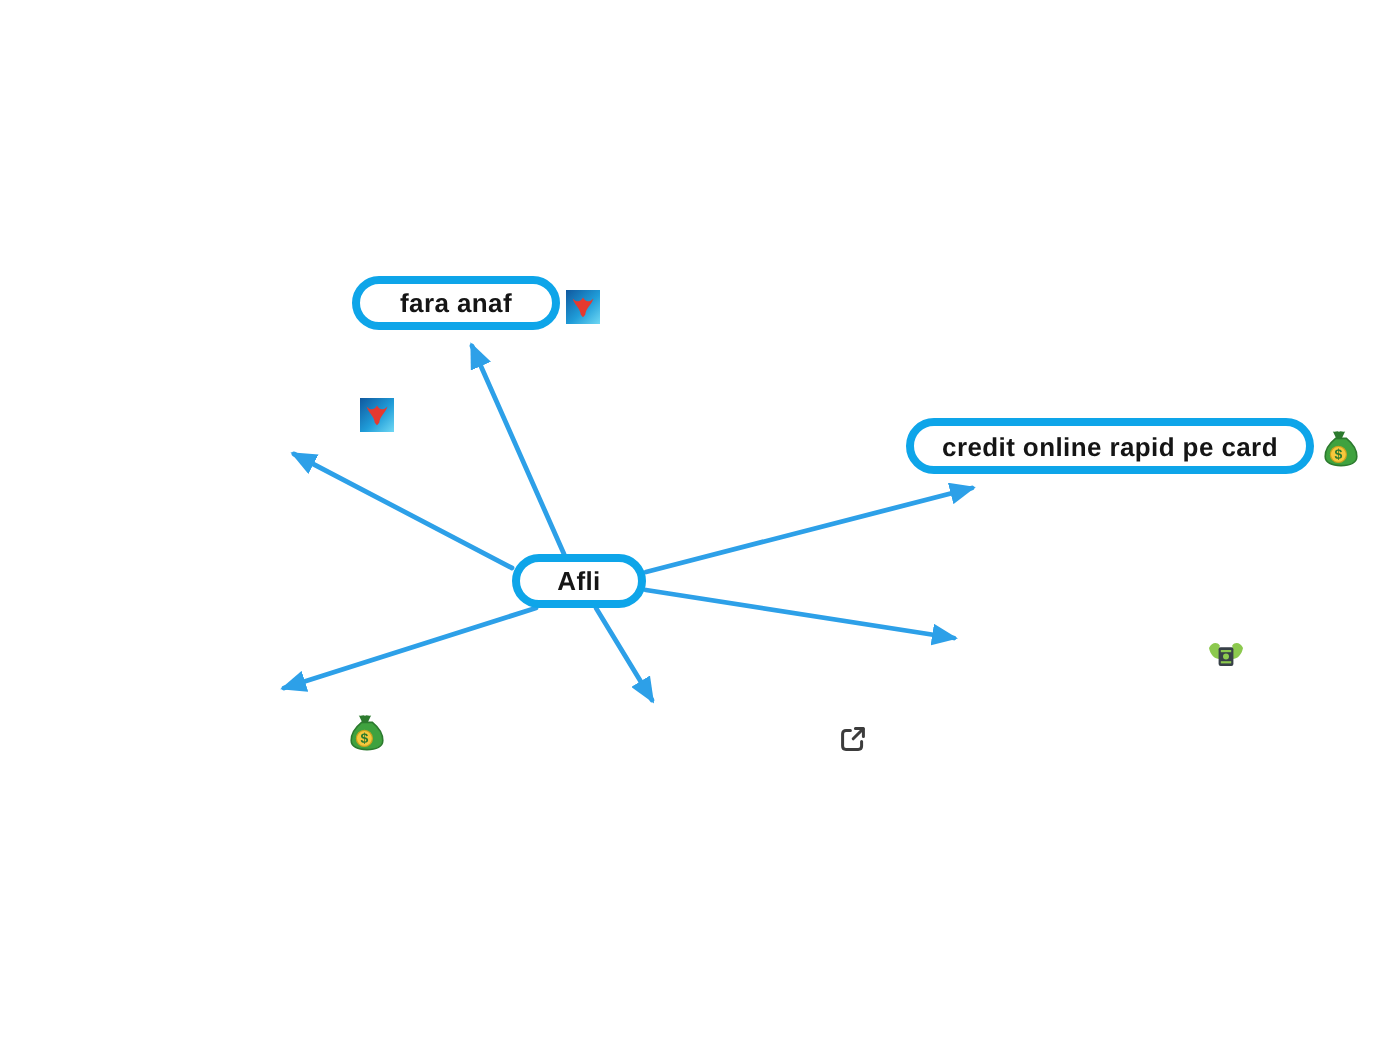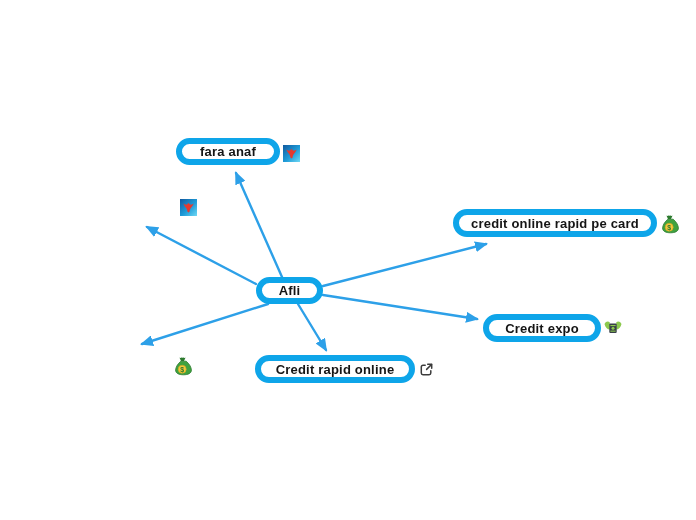--- a/index.html
+++ b/index.html
@@ -19,21 +19,21 @@
     position: absolute;
     left: 0;
     top: 0;
     z-index: 0;
   }
   .node {
     position: absolute;
     box-sizing: border-box;
     height: 28px;
     background: #ffffff;
-    border: 6px solid #0ea5e9;
+    border: 4px solid #0ea5e9;
     border-radius: 14px;
     display: flex;
     align-items: center;
     justify-content: center;
     z-index: 2;
     cursor: pointer;
   }
   .node-label {
     font-size: 13px;
     font-weight: bold;
@@ -75,27 +75,21 @@
 
 
   <div class="node" style="left:256px; top:277px; width:67px; height:27px;">
     <span class="node-label">Afli</span>
   </div>
 
   <div class="node" style="left:453px; top:209px; width:204px; height:28px;">
     <span class="node-label">credit online rapid pe card</span>
   </div>
 
-  <div class="node" style="left:483px; top:314px; width:118px; height:28px;">
-    <span class="node-label">Credit expo</span>
-  </div>
 
-  <div class="node" style="left:255px; top:355px; width:160px; height:28px;">
-    <span class="node-label">Credit rapid online</span>
-  </div>
 
 
   <span class="icon" style="left:283px; top:145px;">
     <svg width="17" height="17" viewBox="0 0 17 17">
       <defs>
         <linearGradient id="favg1" x1="0" y1="0" x2="1" y2="1">
           <stop offset="0" stop-color="#10589e"></stop>
           <stop offset="0.55" stop-color="#1f9cd8"></stop>
           <stop offset="1" stop-color="#6fd8f4"></stop>
         </linearGradient>

